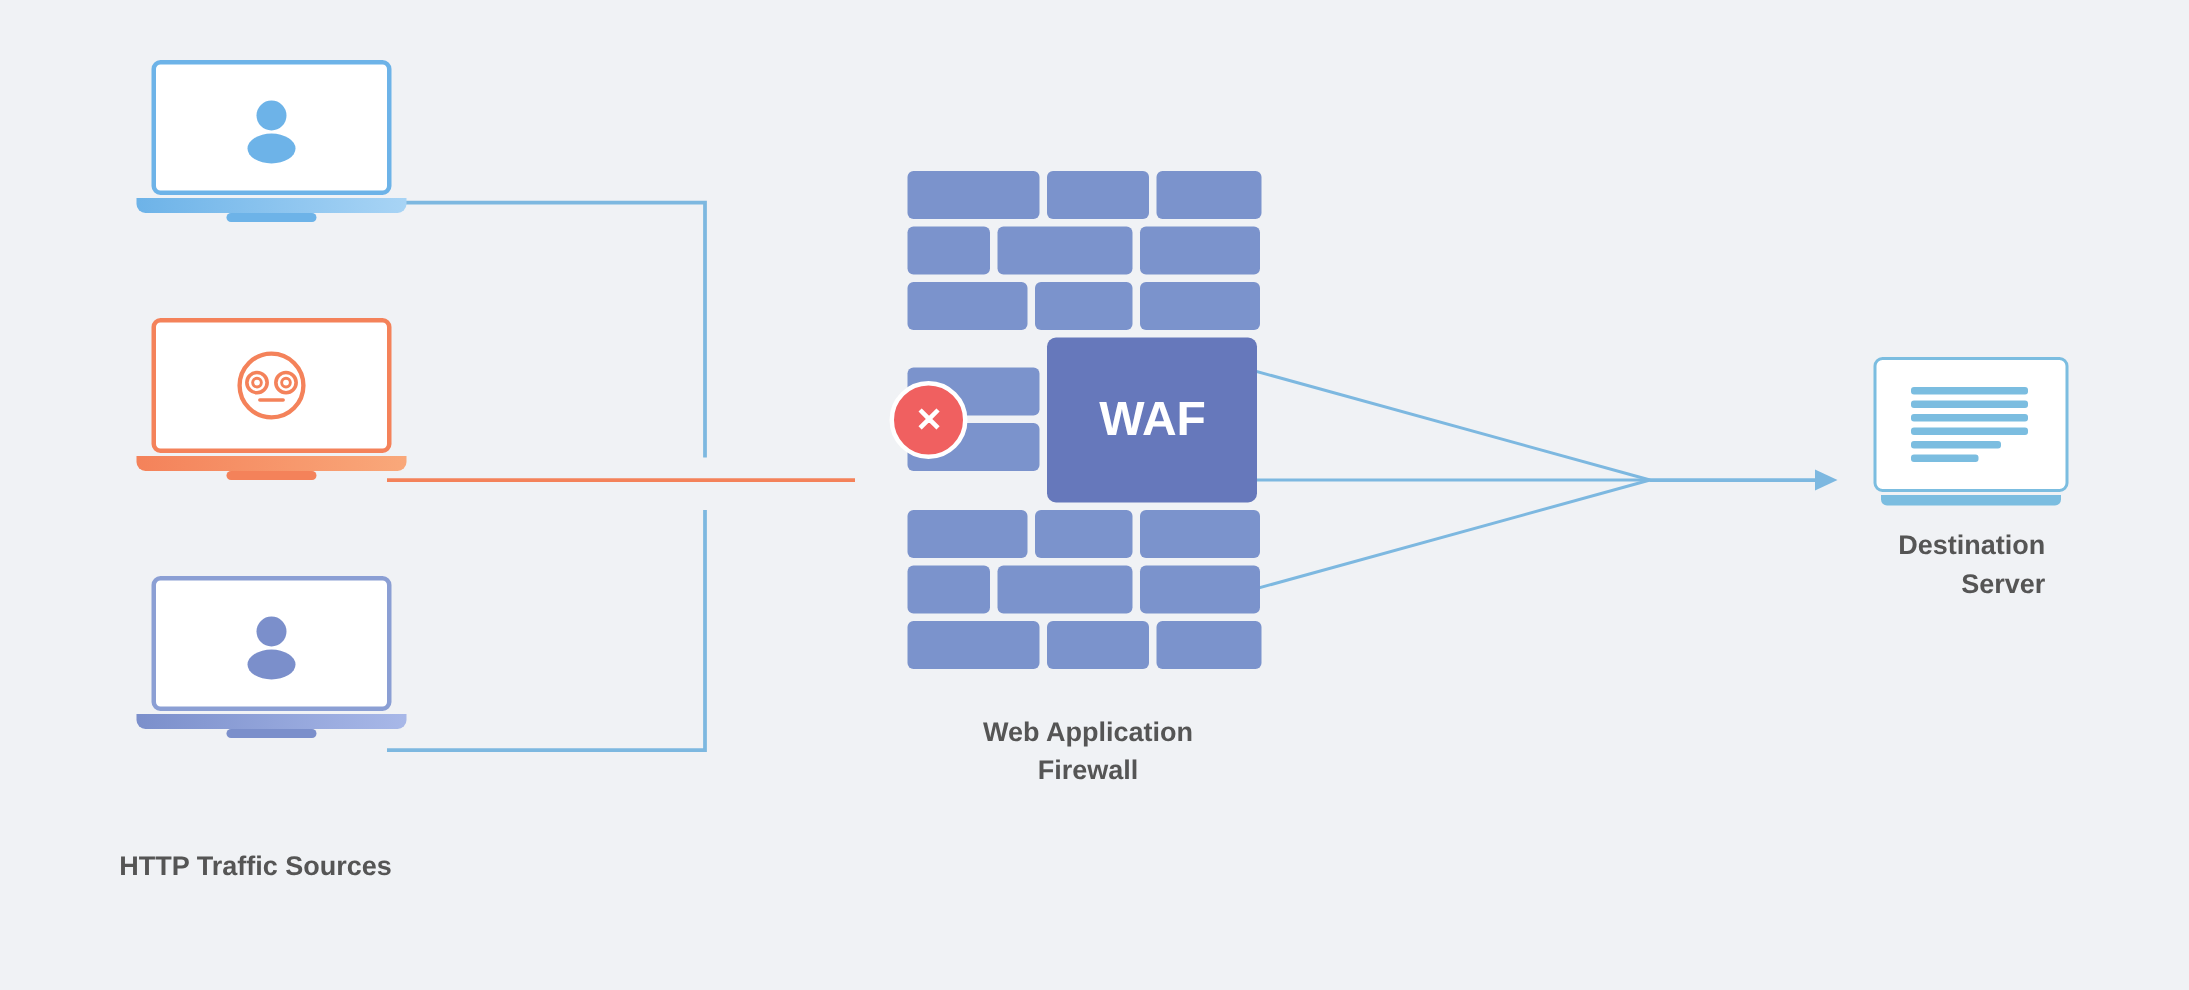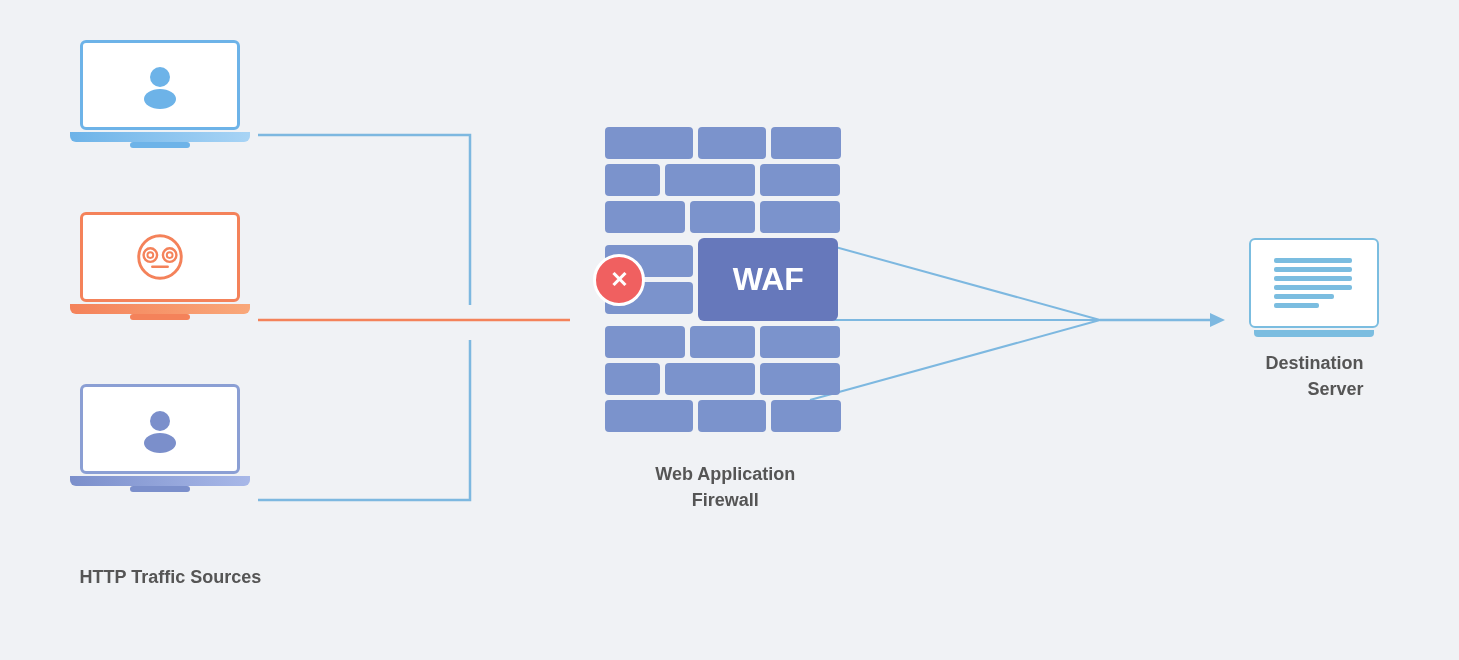--- a/index.html
+++ b/index.html
@@ -19,21 +19,21 @@
       position: relative;
       display: flex;
       align-items: center;
       justify-content: space-between;
     }
 
     
     .sources-col {
       display: flex;
       flex-direction: column;
-      align-items: flex-start;
+      align-items: flex-end;
       gap: 57px;
       position: relative;
       z-index: 2;
     }
     .sources-label {
       font-size: 18px;
       font-weight: 700;
       color: #555;
       text-align: center;
       margin-top: 10px;
@@ -152,21 +152,21 @@
     .waf-main-block {
       background: #6678bb;
       border-radius: 6px;
       color: white;
       font-size: 32px;
       font-weight: 800;
       display: flex;
       align-items: center;
       justify-content: center;
       width: 140px;
-      height: 83px;
+      height: 110px;
     }
 
     
     .block-circle {
       position: absolute;
       width: 52px;
       height: 52px;
       border-radius: 50%;
       background: #f06060;
       border: 3px solid white;

